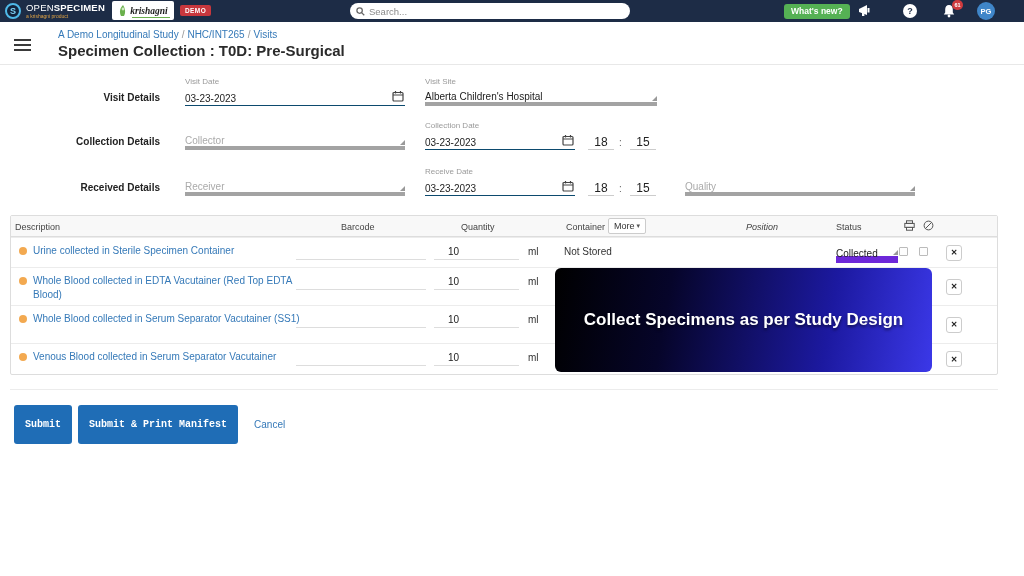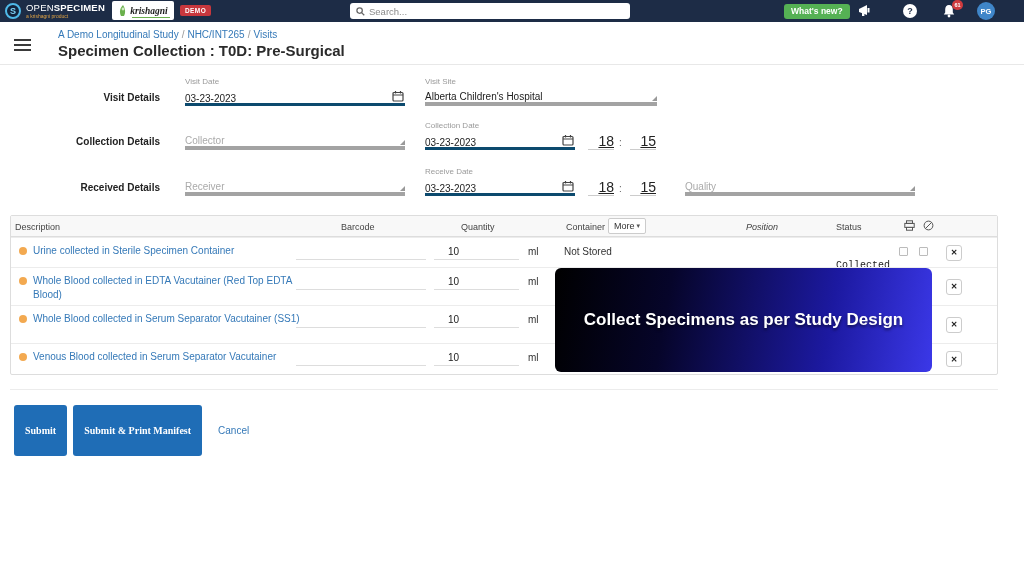--- a/index.html
+++ b/index.html
@@ -19,21 +19,21 @@
   .brand-text .b1 { font-weight:400; position:static; }
   .brand-tagline { left:26px; top:13px; font-size:5px; color:#dfa244; white-space:nowrap; }
   .krishagni-box { left:112px; top:1px; width:62px; height:19px; background:#fff; border-radius:2px;
     display:flex; align-items:center; justify-content:center; gap:2px; }
   .krishagni-box svg { position:static; }
   .krishagni-text { position:static; font-family:"Liberation Serif", serif; font-style:italic;
     font-size:9.5px; color:#1a1a1a; font-weight:bold; }
   .krishagni-line { left:20px; bottom:2px; width:38px; height:1px; background:#6ab04c; }
   .demo-badge { left:180px; top:5px; background:#c8373d; color:#fff; font-size:6.5px; font-weight:bold;
     padding:2px 5px; border-radius:2px; letter-spacing:.4px; }
-  .search-box { left:350px; top:3px; width:280px; height:16px; background:#fff; border-radius:3px;
+  .search-box { left:350px; top:3px; width:280px; height:16px; background:#fff; border-radius:8px;
     display:flex; align-items:center; padding:0 6px; gap:4px; }
   .search-box svg { position:static; flex:0 0 auto; }
   .search-box input { position:static; flex:1; border:none; outline:none; font-size:9.5px;
     font-family:"Liberation Sans", sans-serif; color:#333; background:transparent; }
   .search-box input::placeholder { color:#8a8a8a; }
   .whats-new { left:784px; top:4px; height:15px; line-height:15px; background:#55b154; color:#fff;
     font-size:8.5px; font-weight:bold; border:none; border-radius:3px; padding:0 7px; cursor:pointer; }
   .nav-icon { top:4px; }
   .help-circle { left:903px; top:4px; width:14px; height:14px; border-radius:50%; background:#fff;
     color:#1d2c46; font-size:9px; font-weight:bold; display:flex; align-items:center; justify-content:center; }
@@ -46,33 +46,33 @@
   .hamburger { position:absolute; left:14px; top:39px; width:17px; height:12px; cursor:pointer; }
   .hamburger i { display:block; height:2px; background:#3a3a3a; margin-bottom:3px; }
   .breadcrumb { position:absolute; left:58px; top:29px; font-size:10px; white-space:nowrap; }
   .breadcrumb a { color:#3579b8; text-decoration:none; }
   .breadcrumb .sep { color:#999; padding:0 3px; }
   .page-title { position:absolute; left:58px; top:42px; font-size:15px; font-weight:bold; color:#2b2b2b; }
   .head-divider { position:absolute; left:0; top:64px; width:1024px; height:1px; background:#e8e8e8; }
   
   .sec-label { position:absolute; left:40px; width:120px; text-align:right; font-size:10px; font-weight:bold; color:#222; }
   .sub-label { position:absolute; font-size:8px; color:#9a9a9a; }
-  .field { position:absolute; height:18px; border-bottom:3px solid #0c4a6e; }
+  .field { position:absolute; height:18px; border-bottom:1px solid #0c4a6e; }
   .field input { width:100%; height:100%; border:none; outline:none; background:transparent;
     font-size:10px; color:#222; font-family:"Liberation Sans", sans-serif; }
   .field input::placeholder { color:#aaa; }
   .field .cal { position:absolute; right:1px; top:2px; cursor:pointer; }
   .fake-select { position:absolute; height:18px; border-bottom:4px solid #a3a3a3; font-size:10px;
     color:#222; padding-top:3px; cursor:pointer; }
   .fake-select.ph { color:#aaa; }
   .corner { position:absolute; right:0; bottom:1px; width:0; height:0;
     border-left:5px solid transparent; border-bottom:5px solid #999; }
   .time-field { position:absolute; width:26px; height:18px; border-bottom:1px solid #ccc; }
   .time-field input { width:100%; height:100%; border:none; outline:none; background:transparent;
-    text-align:right; font-size:14px; color:#222; font-family:"Liberation Sans", sans-serif;text-decoration:underline; }
+    text-align:center; font-size:12px; color:#222; font-family:"Liberation Sans", sans-serif; }
   .time-sep { position:absolute; font-size:10px; color:#666; }
   
   .spec-table { position:absolute; left:10px; top:215px; width:988px; border:1px solid #ddd; border-radius:2px; background:#fff; }
   .t-head { position:relative; height:21px; background:#f8f8f8; border-bottom:1px solid #ddd;
     font-size:9px; color:#444; }
   .t-head > span { position:absolute; top:6px; }
   .more-btn { position:absolute; left:597px; top:2px; height:16px; background:#fff; border:1px solid #ccc;
     border-radius:2px; font-size:9px; color:#333; padding:0 5px; cursor:pointer; display:flex; align-items:center; gap:2px;}
   .more-btn .caret { font-size:7px; color:#555; }
   .h-icon { position:absolute; top:4px; }
@@ -80,39 +80,39 @@
   .t-row:first-of-type { border-top:none; }
   .t-row .dot { position:absolute; left:8px; top:9px; width:8px; height:8px; border-radius:50%; background:#f3a950; }
   .t-row .desc { position:absolute; left:22px; top:6px; width:272px; font-size:10px; line-height:14px;
     color:#3579b8; text-decoration:none; }
   .cell-input { position:absolute; top:6px; height:16px; border:none; border-bottom:1px solid #ddd;
     outline:none; background:transparent; font-size:10px; color:#222; font-family:"Liberation Sans", sans-serif; }
   .barcode-in { left:285px; width:130px; }
   .qty-in { left:423px; width:85px; padding-left:14px; }
   .unit { position:absolute; left:517px; top:8px; font-size:10px; color:#333; }
   .container-val { position:absolute; left:553px; top:8px; font-size:10px; color:#333; }
-  .status-sel { position:absolute; left:825px; top:20px; width:62px; height:17px; border-bottom:2px solid #6d28d9;
-    font-size:10px; color:#222; padding-top:2px; cursor:pointer;font-family:Liberation Mono, monospace; }
+  .status-sel { position:absolute; left:825px; top:8px; width:62px; height:17px; border-bottom:7px solid #6d28d9;
+    font-size:10px; color:#222; padding-top:2px; cursor:pointer; }
   .chk { position:absolute; top:9px; width:9px; height:9px; border:1px solid #bbb; border-radius:1px;
     background:#fdfdfd; cursor:pointer; }
   .chk.c1 { left:888px; } .chk.c2 { left:908px; }
   .row-close { position:absolute; left:935px; top:calc(50% - 8px); width:16px; height:16px;
     background:#fff; border:1px solid #ccc; border-radius:3px; font-size:8px; font-weight:bold;
     color:#222; display:flex; align-items:center; justify-content:center; cursor:pointer; }
   
   .promo-overlay { position:absolute; left:555px; top:268px; width:377px; height:104px; z-index:5;
     background:linear-gradient(100deg,#000 0%,#06052a 30%,#1c19a0 72%,#3b38e8 100%);
     border-radius:6px; display:flex; align-items:center; justify-content:center; text-align:center;
     color:#fff; font-size:17px; font-weight:bold; line-height:1.55; padding:0 28px;
     text-shadow:0 2px 3px rgba(0,0,0,.55); }
   
   .bottom-divider { position:absolute; left:10px; top:389px; width:988px; height:1px; background:#ececec; }
   .actions { position:absolute; left:14px; top:405px; display:flex; align-items:center; gap:6px; }
   .btn-primary { background:#1f6db6; color:#fff; border:none; border-radius:3px; font-size:10px;
-    font-weight:bold; padding:20px 11px; cursor:pointer; font-family:Liberation Serif, serif; }
+    font-weight:bold; padding:14px 11px; cursor:pointer; font-family:Liberation Mono, monospace; }
   .cancel-link { color:#3579b8; font-size:10px; text-decoration:none; margin-left:10px; }
 </style>
 </head>
 <body>
 
 <div class="screen">
 
   <header class="navbar">
     <div class="logo-circle">S</div>
     <div class="brand-text"><span class="b1">OPEN</span><span class="b2">SPECIMEN</span></div>

